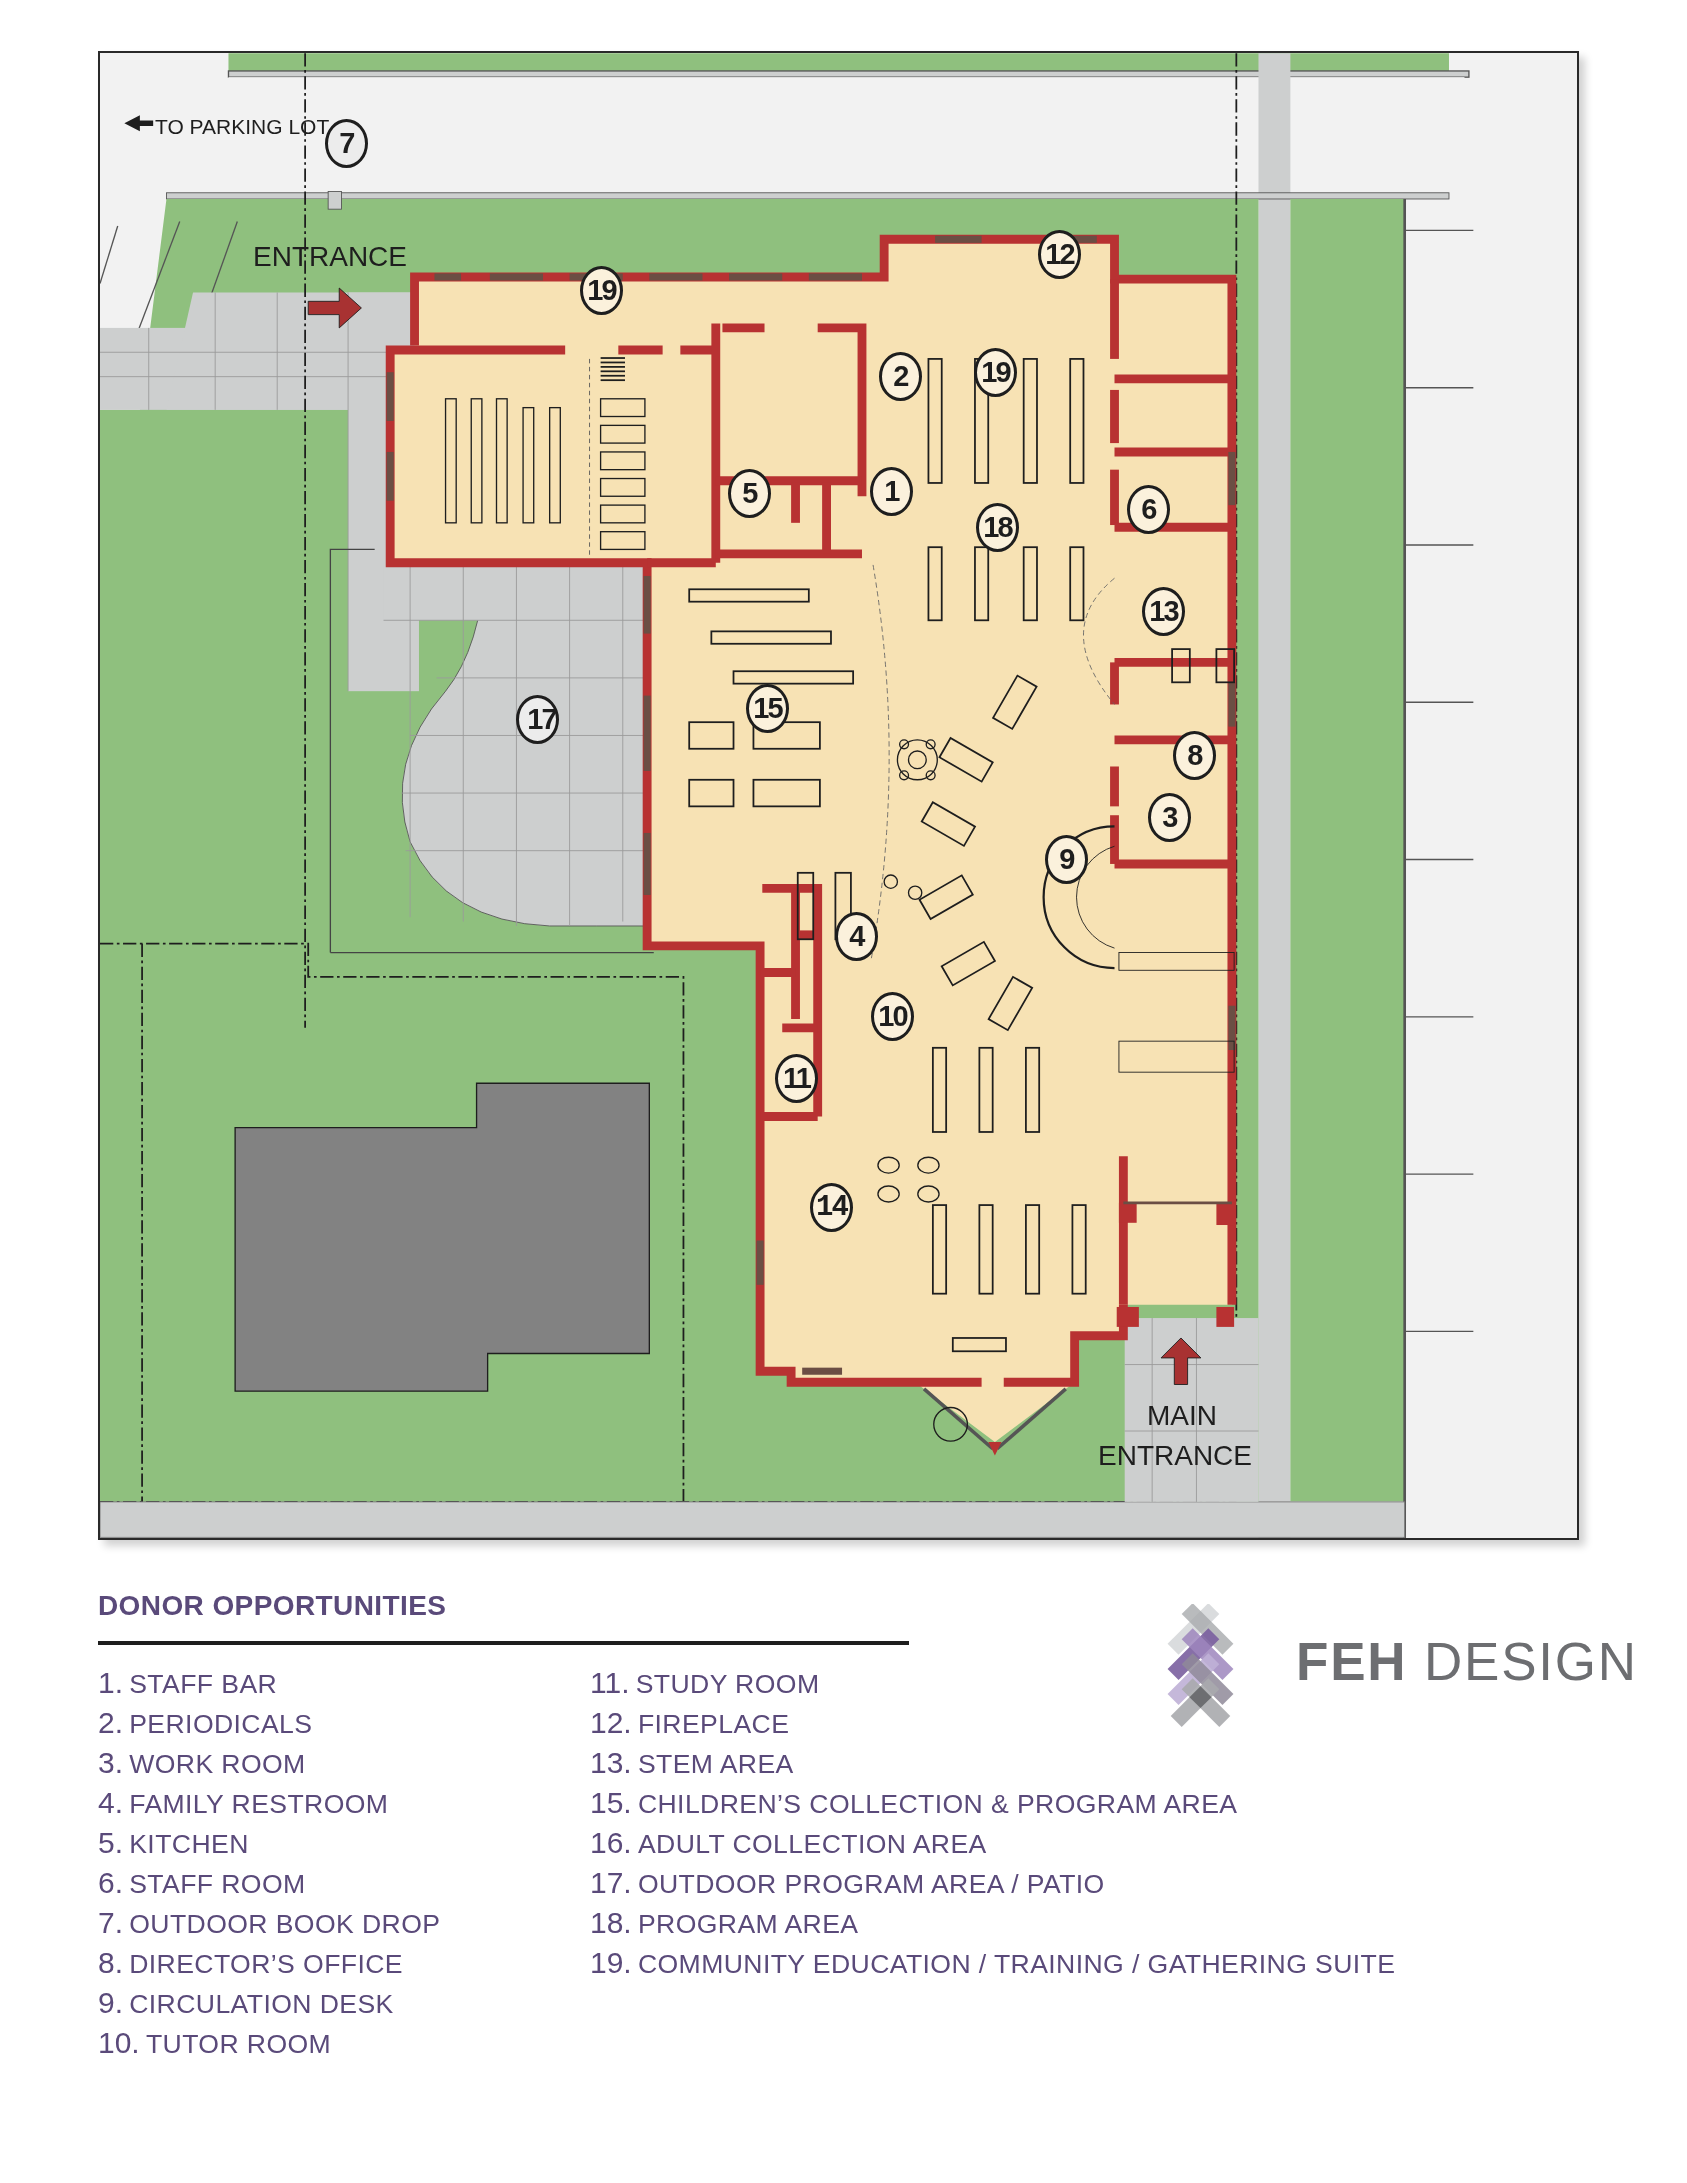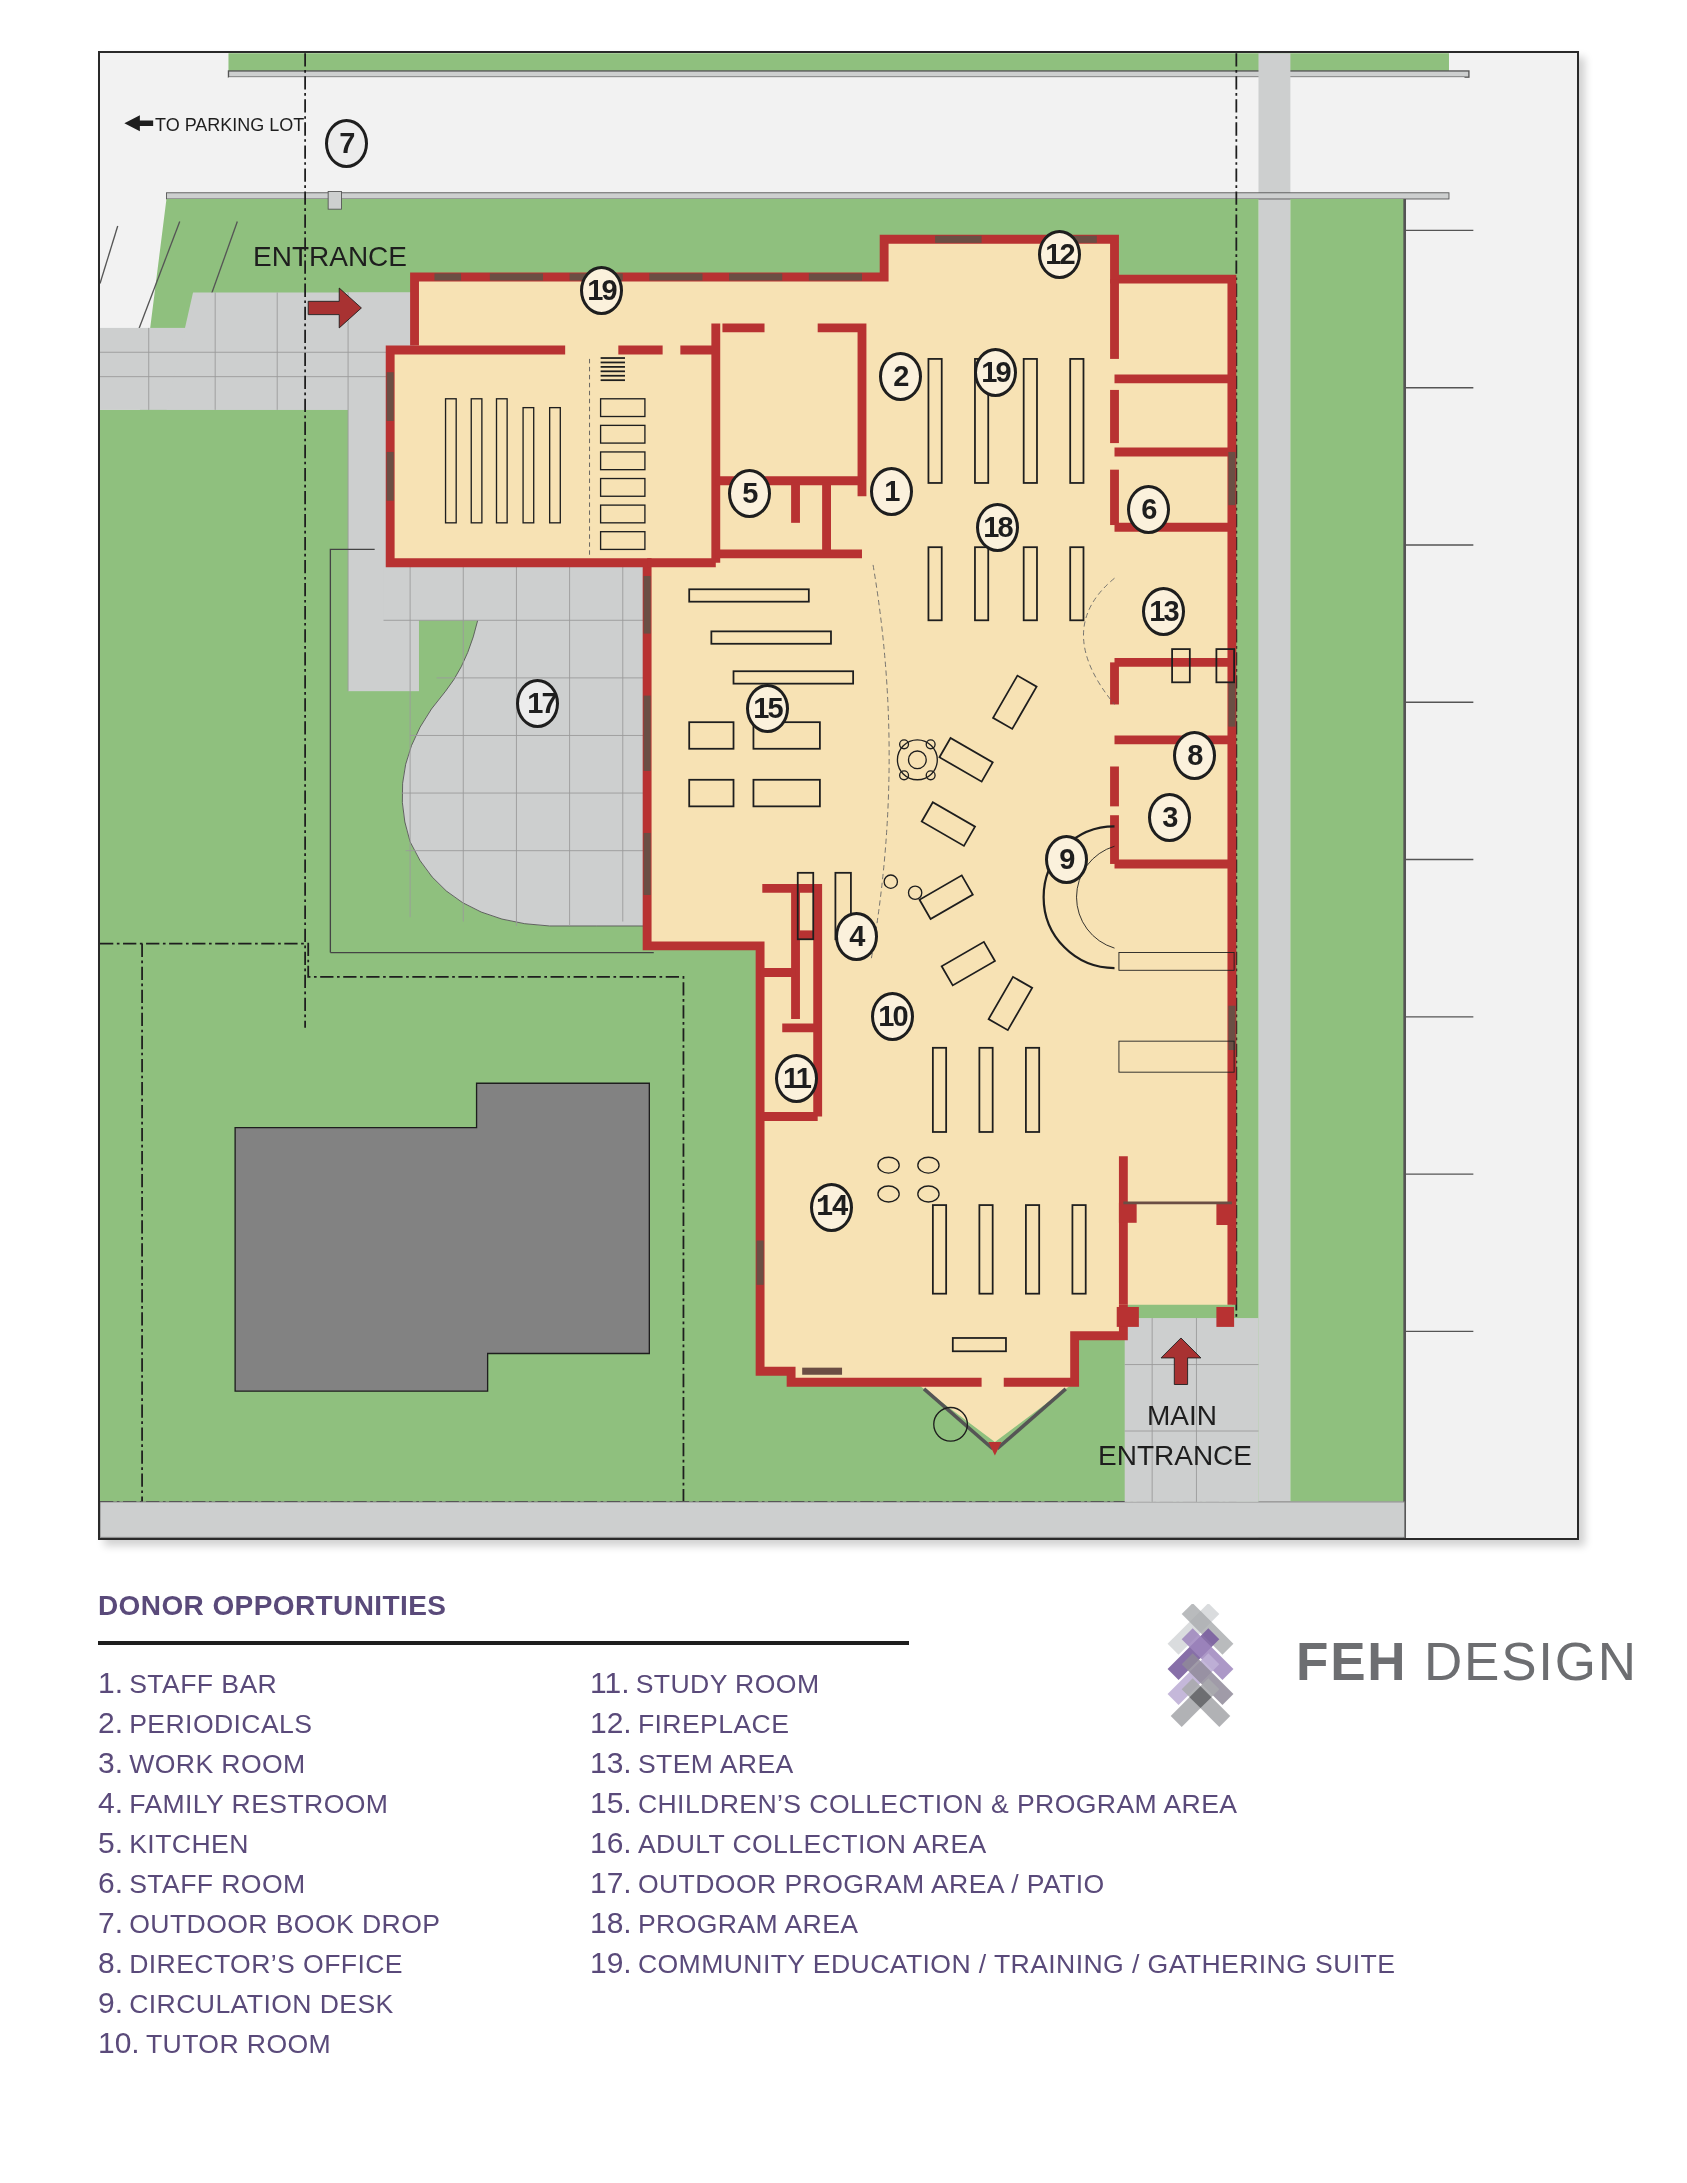--- a/index.html
+++ b/index.html
@@ -276,42 +276,42 @@
     </g>
 
     <polygon points="470,560 540,560 540,530 590,575 540,620 540,590 470,590" fill="#a83232" stroke="#1e1e1e" stroke-width="2"></polygon>
     <polygon points="2425,3005 2455,3005 2455,2945 2485,2945 2440,2900 2395,2945 2425,2945" fill="#a83232" stroke="#1e1e1e" stroke-width="2"></polygon>
 
     <rect x="515" y="312" width="30" height="40" fill="#cdcfcf" stroke="#555" stroke-width="2"></rect>
 
     <polygon points="55,158 90,140 90,152 120,152 120,164 90,164 90,176" fill="#1e1e1e"></polygon>
   </svg>
 
-  <div class="lbl" style="left:55px;top:62px;font-size:18px;">TO PARKING LOT</div>
+  <div class="lbl" style="left:55px;top:62px;font-size:21px;">TO PARKING LOT</div>
   <div class="lbl" style="left:153px;top:188px;font-size:28px;">ENTRANCE</div>
   <div class="lbl" style="left:1047px;top:1347px;font-size:28px;">MAIN</div>
   <div class="lbl" style="left:998px;top:1387px;font-size:28px;">ENTRANCE</div>
 
   <div class="tag" style="left:770px;top:414px;">1</div>
   <div class="tag" style="left:779px;top:299px;">2</div>
   <div class="tag" style="left:1048px;top:740px;">3</div>
   <div class="tag" style="left:735px;top:859px;">4</div>
   <div class="tag" style="left:628px;top:416px;">5</div>
   <div class="tag" style="left:1027px;top:432px;">6</div>
   <div class="tag g" style="left:225px;top:66px;">7</div>
   <div class="tag" style="left:1073px;top:678px;">8</div>
   <div class="tag" style="left:945px;top:782px;">9</div>
   <div class="tag" style="left:739px;top:939px;margin-left:32px;">10</div>
   <div class="tag" style="left:675px;top:1001px;">11</div>
   <div class="tag" style="left:938px;top:177px;">12</div>
   <div class="tag" style="left:1042px;top:534px;">13</div>
   <div class="tag" style="left:710px;top:1130px;font-family:Liberation Mono, monospace;">14</div>
   <div class="tag" style="left:646px;top:631px;">15</div>
   <div class="tag" style="left:874px;top:295px;">19</div>
-  <div class="tag g" style="left:416px;top:626px;padding-left:8px;">17</div>
+  <div class="tag g" style="left:416px;top:642px;padding-left:8px;">17</div>
   <div class="tag" style="left:876px;top:450px;">18</div>
   <div class="tag" style="left:480px;top:213px;">19</div>
 </div>
 
 <div class="legend">
   <h2>DONOR OPPORTUNITIES</h2>
   <div class="rule"></div>
   <div class="col" style="left:0;">
     <div class="it">
         <span class="n">1.</span>

